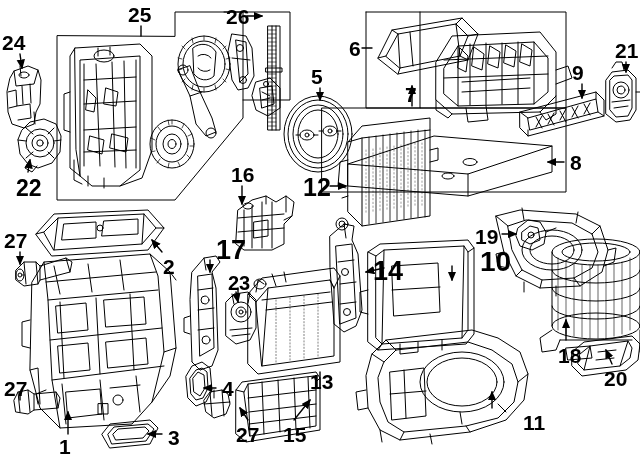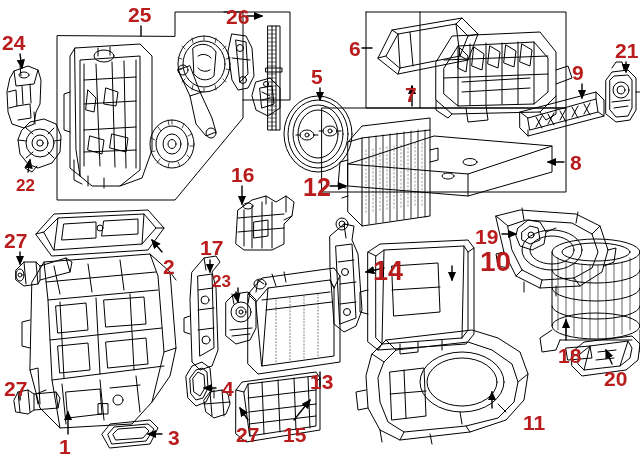--- a/index.html
+++ b/index.html
@@ -1,21 +1,21 @@
 <!DOCTYPE html>
 <html><head>
 <meta charset="utf-8">
 <style>
   html,body{margin:0;padding:0;background:#fff;}
   body{width:640px;height:465px;overflow:hidden;
        font-family:"Liberation Sans",sans-serif;}
   #stage{position:relative;width:640px;height:465px;background:#ffffff;}
   #art{position:absolute;inset:0;width:640px;height:465px;}
   .lbl{position:absolute;font-family:"Liberation Sans",sans-serif;
-       font-weight:bold;color:#b91c1c;line-height:1;white-space:nowrap;
+       font-weight:bold;color:#000000;line-height:1;white-space:nowrap;
        -webkit-user-select:none;user-select:none;}
 </style>
 </head>
 <body>
 
 <div id="stage">
 
   <svg id="art" viewBox="0 0 640 465">
     <defs>
       <marker id="ah" markerWidth="7" markerHeight="7" refX="6" refY="3" orient="auto" markerUnits="strokeWidth">
@@ -645,31 +645,31 @@
       </g>
 
     </g>
   </svg>
 
   <div class="lbl" style="left:2px;top:32px;font-size:21px;"><span>24</span></div>
   <div class="lbl" style="left:128px;top:4px;font-size:21px;"><span>25</span></div>
   <div class="lbl" style="left:226px;top:6px;font-size:21px;"><span>26</span></div>
   <div class="lbl" style="left:349px;top:38px;font-size:21px;"><span>6</span></div>
   <div class="lbl" style="left:615px;top:40px;font-size:21px;"><span>21</span></div>
-  <div class="lbl" style="left:16px;top:177px;font-size:17px;"><span>22</span></div>
+  <div class="lbl" style="left:16px;top:177px;font-size:23px;"><span>22</span></div>
   <div class="lbl" style="left:311px;top:66px;font-size:21px;"><span>5</span></div>
   <div class="lbl" style="left:405px;top:84px;font-size:21px;"><span>7</span></div>
   <div class="lbl" style="left:572px;top:62px;font-size:21px;"><span>9</span></div>
   <div class="lbl" style="left:570px;top:152px;font-size:21px;"><span>8</span></div>
   <div class="lbl" style="left:231px;top:164px;font-size:21px;"><span>16</span></div>
   <div class="lbl" style="left:303px;top:175px;font-size:25px;"><span>12</span></div>
   <div class="lbl" style="left:4px;top:230px;font-size:21px;"><span>27</span></div>
   <div class="lbl" style="left:163px;top:256px;font-size:21px;"><span>2</span></div>
-  <div class="lbl" style="left:200px;top:237px;font-size:21px;"><span>17</span></div>
-  <div class="lbl" style="left:212px;top:273px;font-size:17px;text-align:right;"><span>23</span></div>
+  <div class="lbl" style="left:216px;top:237px;font-size:27px;"><span>17</span></div>
+  <div class="lbl" style="left:228px;top:273px;font-size:20px;text-align:right;"><span>23</span></div>
   <div class="lbl" style="left:373px;top:258px;font-size:27px;text-align:center;"><span>14</span></div>
   <div class="lbl" style="left:440px;top:248px;font-size:28px;margin-left:40px;"><span>10</span></div>
   <div class="lbl" style="left:475px;top:226px;font-size:21px;"><span>19</span></div>
   <div class="lbl" style="left:558px;top:345px;font-size:21px;"><span>18</span></div>
   <div class="lbl" style="left:604px;top:368px;font-size:21px;"><span>20</span></div>
   <div class="lbl" style="left:222px;top:378px;font-size:21px;"><span>4</span></div>
   <div class="lbl" style="left:310px;top:371px;font-size:21px;"><span>13</span></div>
   <div class="lbl" style="left:283px;top:424px;font-size:21px;"><span>15</span></div>
   <div class="lbl" style="left:4px;top:378px;font-size:21px;"><span>27</span></div>
   <div class="lbl" style="left:236px;top:424px;font-size:21px;"><span>27</span></div>

